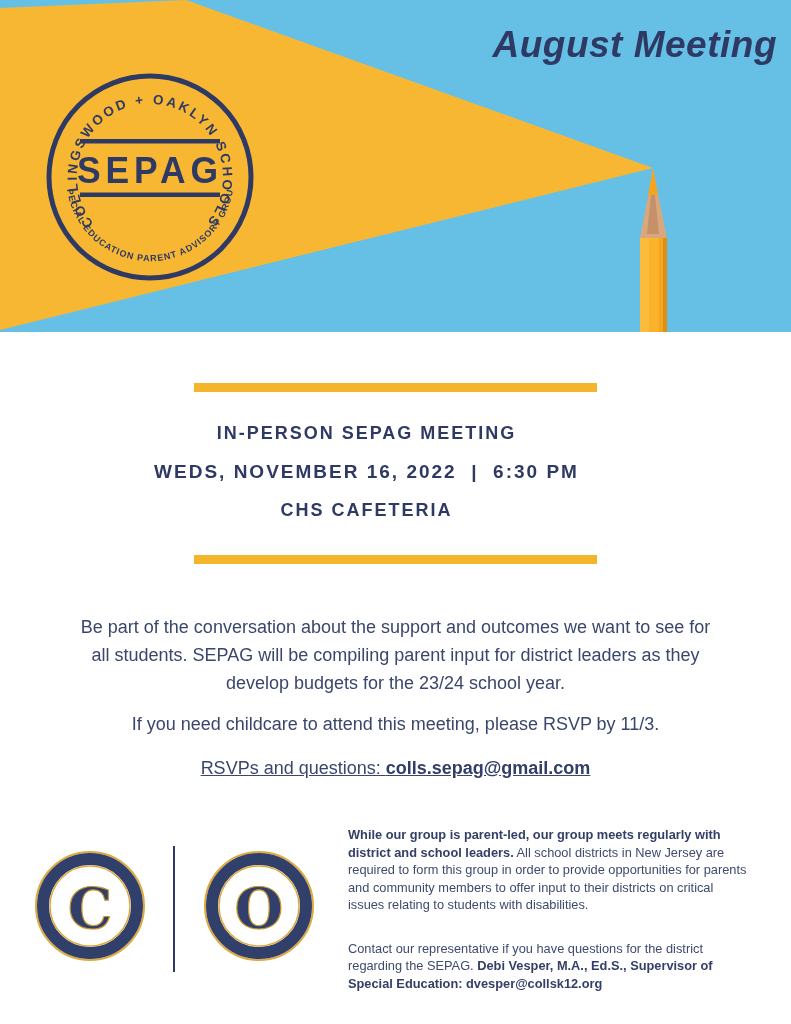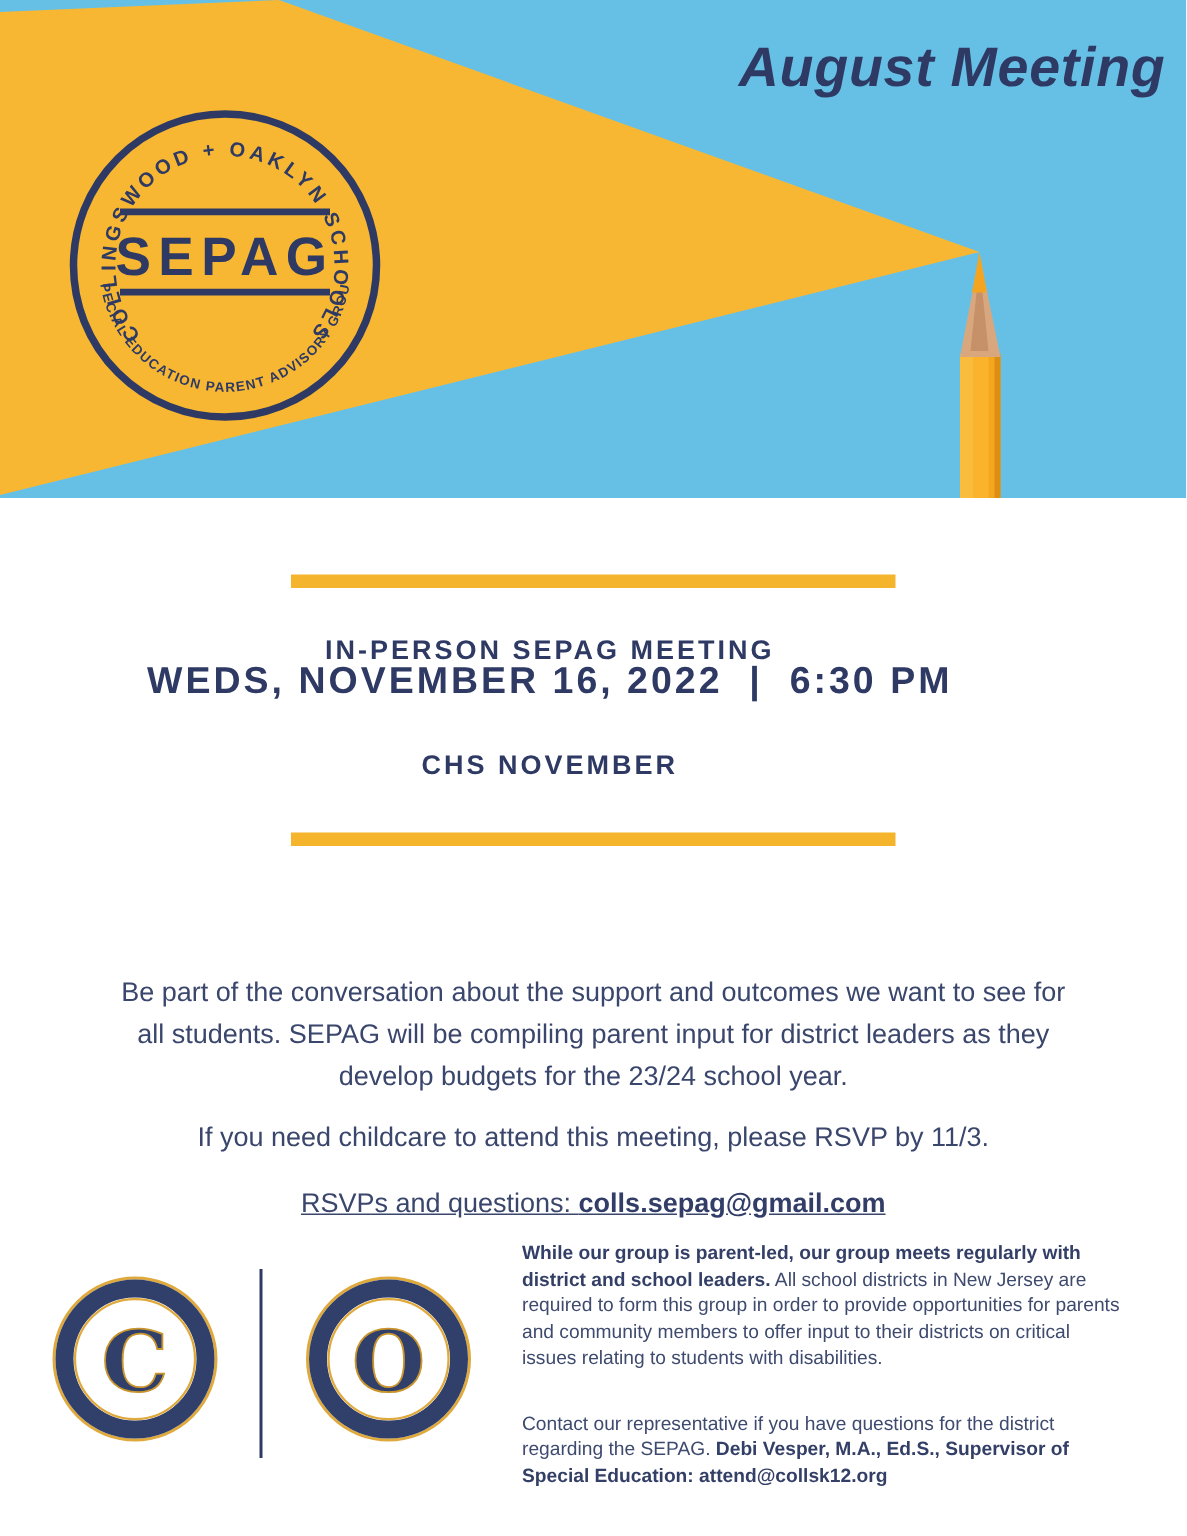--- a/index.html
+++ b/index.html
@@ -25,27 +25,27 @@
     background:#F4B42B;
   }
   .bar-top    { top:383px; }
   .bar-bottom { top:555px; }
   .detail-line {
     position:absolute; left:0; width:733px; text-align:center;
     color:#2E3A64; font-weight:bold; letter-spacing:2px;
     font-size:18px; white-space:nowrap;
   }
   .detail-1 { top:423px; }
-  .detail-2 { top:440px; font-size:25px; }
+  .detail-2 { top:461px; font-size:19px; }
   .detail-3 { top:500px; }
 
   
   .body-copy {
     position:absolute; left:0; width:791px; text-align:center;
-    color:#3A466C; font-size:18px; line-height:28px;margin-top:34px;
+    color:#3A466C; font-size:18px; line-height:28px;
   }
   .body-copy .inner { width:650px; margin:0 auto; }
   .p1 { top:613px; }
   .p2 { top:710px; }
   .p3 { top:754px;text-decoration:underline; }
   .p3 b, .p1 b { color:#323E68; }
   .logo-c { position:absolute; top:850px; left:34px; }
   .logo-o { position:absolute; top:850px; left:203px; }
   .logo-divider {
     position:absolute; top:846px; left:173px;
@@ -97,21 +97,21 @@
         <rect x="80" y="192.5" width="140" height="4.5" fill="#2E3A64"></rect>
         <text x="150" y="183" text-anchor="middle" font-size="36" font-weight="bold" letter-spacing="5" fill="#2E3A64" textLength="146" lengthAdjust="spacingAndGlyphs" font-family="Liberation Sans, sans-serif">SEPAG</text>
       </g>
     </svg>
     <div class="headline">August Meeting</div>
   </div>
 
   <div class="accent-bar bar-top"></div>
   <div class="detail-line detail-1">IN-PERSON SEPAG MEETING</div>
   <div class="detail-line detail-2">WEDS, NOVEMBER 16, 2022&nbsp; |&nbsp; 6:30 PM</div>
-  <div class="detail-line detail-3">CHS NOVEMBER</div>
+  <div class="detail-line detail-3">CHS CAFETERIA</div>
   <div class="accent-bar bar-bottom"></div>
 
   <div class="body-copy p1">
     <div class="inner">Be part of the conversation about the support and outcomes we want to see for all students. SEPAG will be compiling parent input for district leaders as they develop budgets for the 23/24 school year.</div>
   </div>
   <div class="body-copy p2">
     <div class="inner">If you need childcare to attend this meeting, please RSVP by 11/3.</div>
   </div>
   <div class="body-copy p3">
     <div class="inner">
@@ -132,16 +132,16 @@
     <svg width="112" height="112" viewBox="0 0 112 112">
       <circle cx="56" cy="56" r="54" fill="#ffffff" stroke="#DFA93C" stroke-width="2"></circle>
       <circle cx="56" cy="56" r="47" fill="none" stroke="#31406B" stroke-width="12"></circle>
       <circle cx="56" cy="56" r="40" fill="none" stroke="#DFA93C" stroke-width="1.5"></circle>
       <text x="56" y="58" text-anchor="middle" dominant-baseline="central" font-family="DejaVu Serif, serif" font-weight="bold" font-size="56" fill="#31406B" stroke="#C9952C" stroke-width="1.2">O</text>
     </svg>
   </div>
 
   <div class="footer-text">
     <p><b>While our group is parent-led, our group meets regularly with district and school leaders.</b><span> All school districts in New Jersey are required to form this group in order to provide opportunities for parents and community members to offer input to their districts on critical issues relating to students with disabilities.</span></p>
-    <p><span>Contact our representative if you have questions for the district regarding the SEPAG. </span><b>Debi Vesper, M.A., Ed.S., Supervisor of Special Education: </b><b>attend@collsk12.org</b></p>
+    <p><span>Contact our representative if you have questions for the district regarding the SEPAG. </span><b>Debi Vesper, M.A., Ed.S., Supervisor of Special Education: </b><b>dvesper@collsk12.org</b></p>
   </div>
 
 </div>
 
 </body></html>

